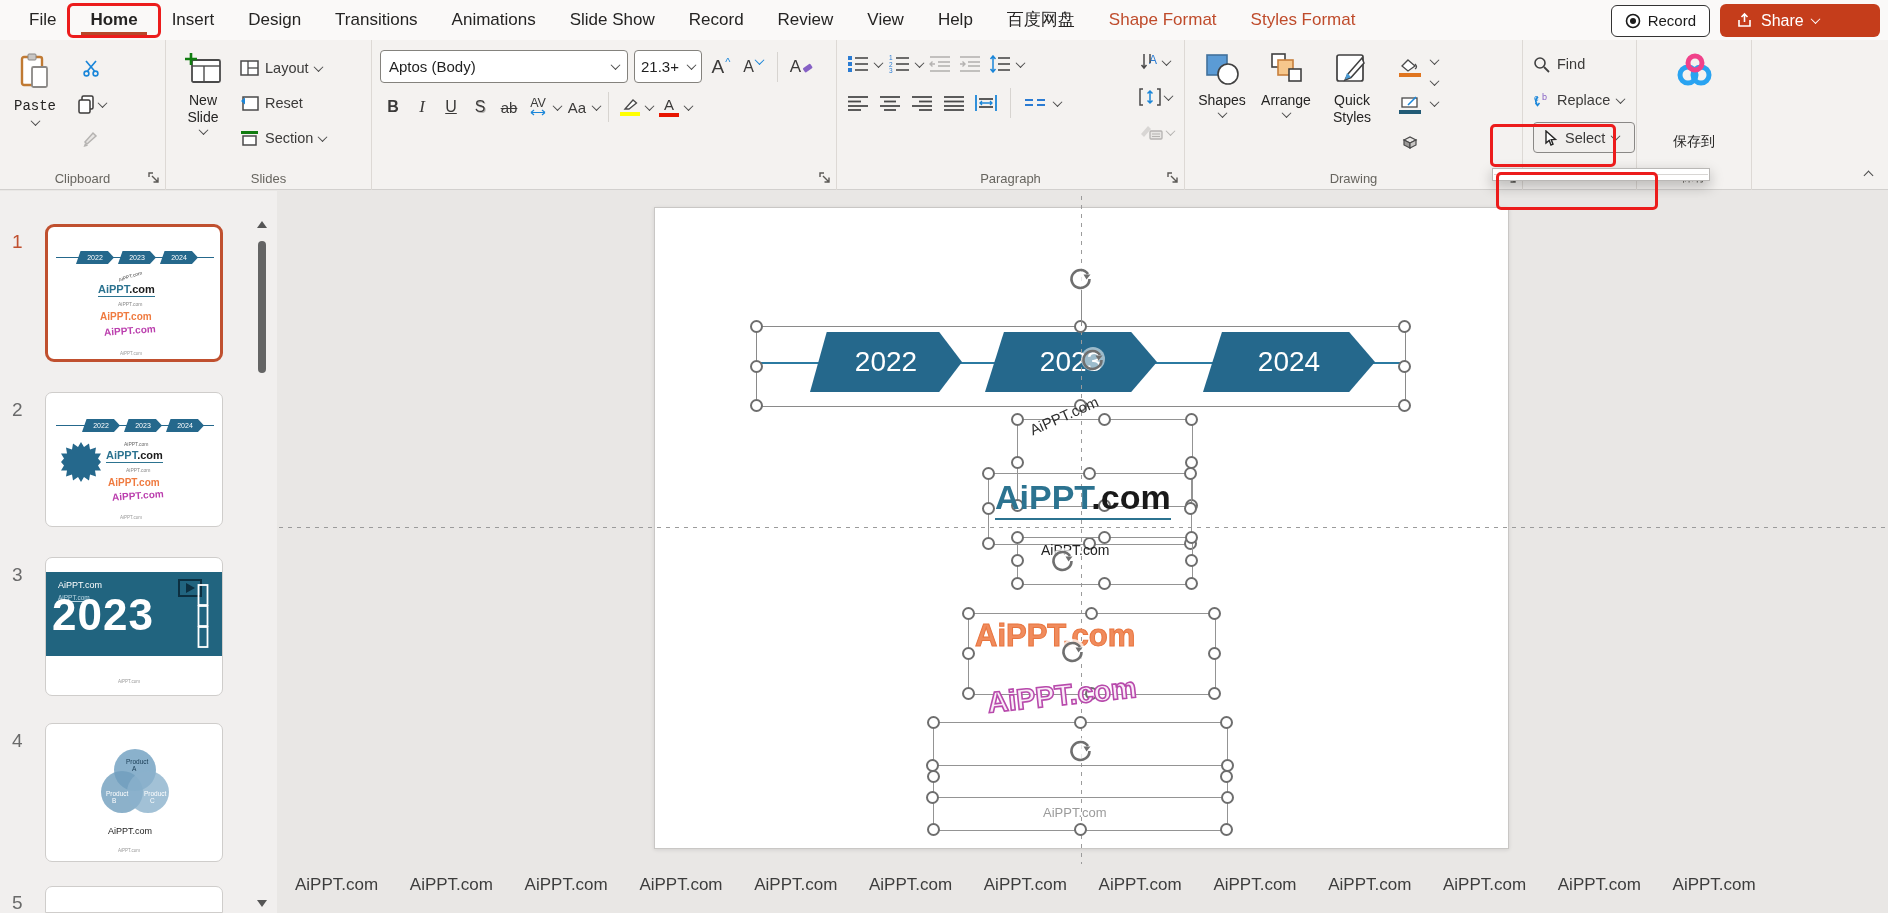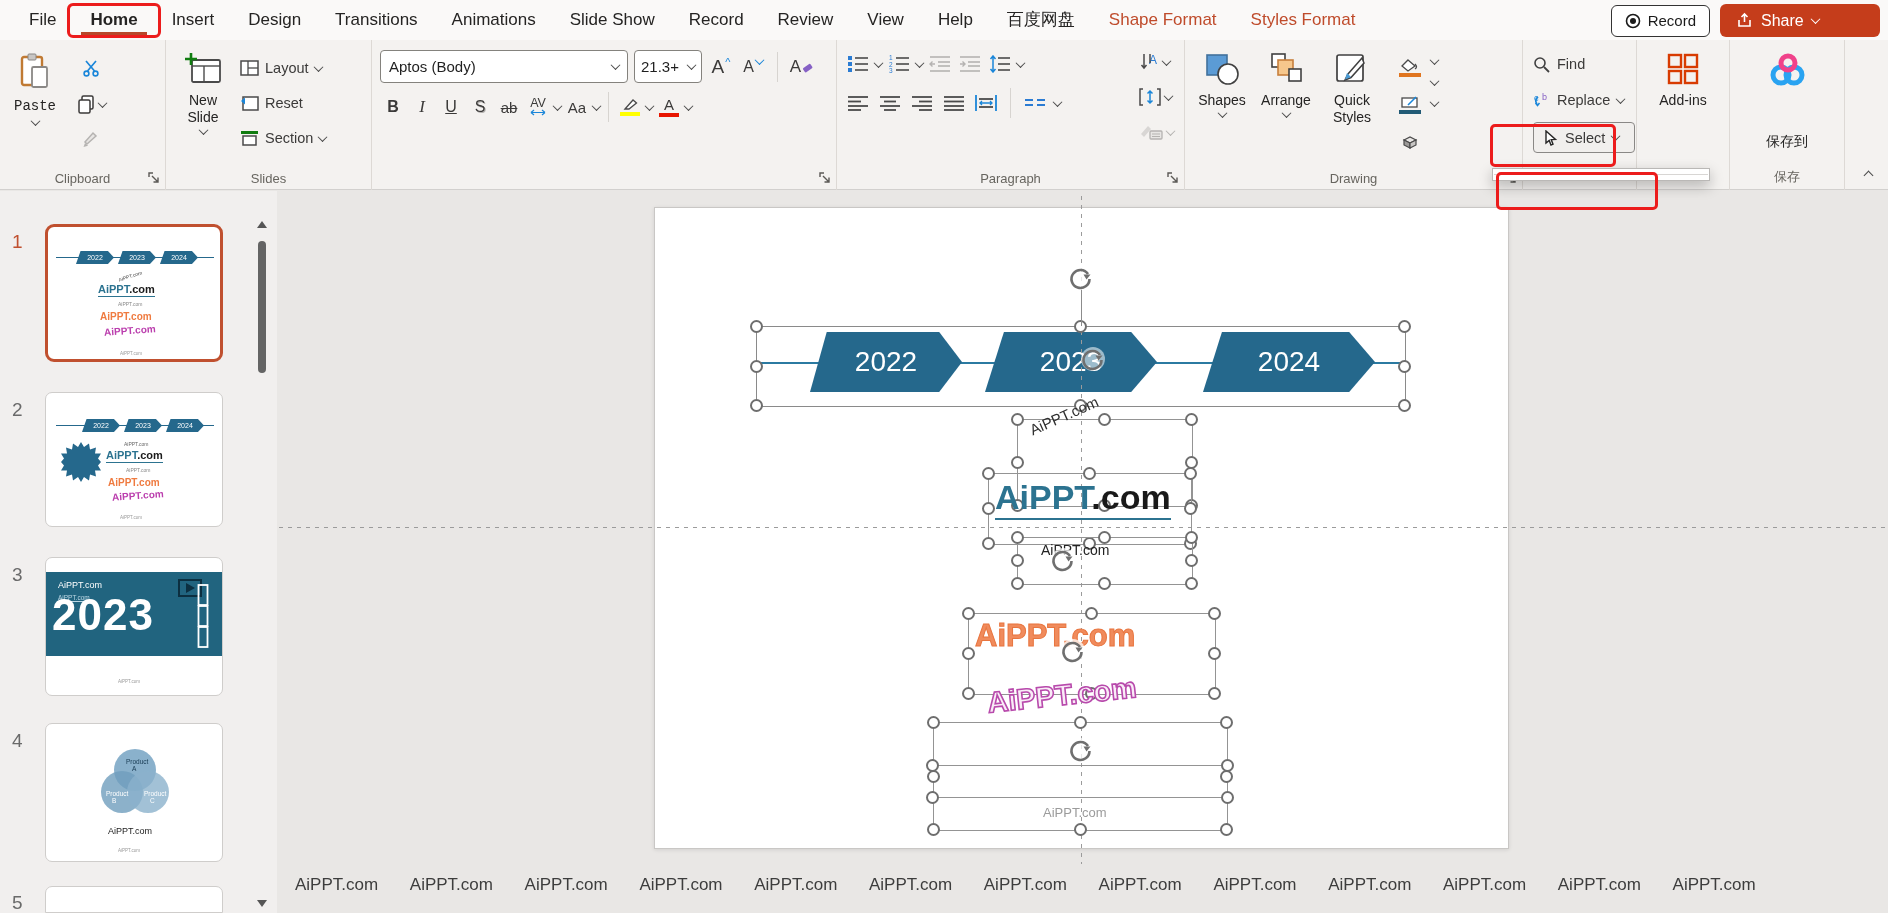--- a/index.html
+++ b/index.html
@@ -521,35 +521,20 @@
         <span class="sbtn" style="justify-content:flex-start; gap:7px; font-size:14.5px; background:#f1efed; border:1px solid #8a8886; border-radius:4px; height:31px; padding:0 10px; width:102px;">
           <svg width="14" height="16" viewBox="0 0 14 16">
               <path d="M2 1 L2 13 5.2 10.4 7 15 9 14.2 7.2 9.6 11.5 9.4 Z" fill="#fff" stroke="#262626" stroke-width="1.4"></path>
             </svg>
           <span>Select</span>
           <span class="chev"></span>
         </span>
       </div>
     </div>
 
-    <div class="rgroup" style="width:93px;">
-      <div class="bigbtn" style="width:76px;">
-        <span able="false">
-          <svg width="34" height="34" viewBox="0 0 34 34">
-              <g fill="none" stroke="#d83b01" stroke-width="2.4">
-                <rect x="3" y="3" width="12" height="12"></rect>
-                <rect x="19" y="3" width="12" height="12"></rect>
-                <rect x="3" y="19" width="12" height="12"></rect>
-                <rect x="19" y="19" width="12" height="12"></rect>
-              </g>
-            </svg>
-        </span>
-        <span class="cap">Add-ins</span>
-      </div>
-    </div>
 
     <div class="rgroup" style="width:115px; border-right:1px solid #ddd9d5;">
       <div class="bigbtn" style="width:98px;gap:43px;">
         <span>
           <svg width="40" height="36" viewBox="0 0 40 36">
               <circle cx="14" cy="23" r="8" fill="none" stroke="#29a3f1" stroke-width="5"></circle>
               <circle cx="27" cy="23" r="8" fill="none" stroke="#29a3f1" stroke-width="5"></circle>
               <circle cx="21" cy="11" r="7" fill="none" stroke="#f0428a" stroke-width="5"></circle>
             </svg>
         </span>

